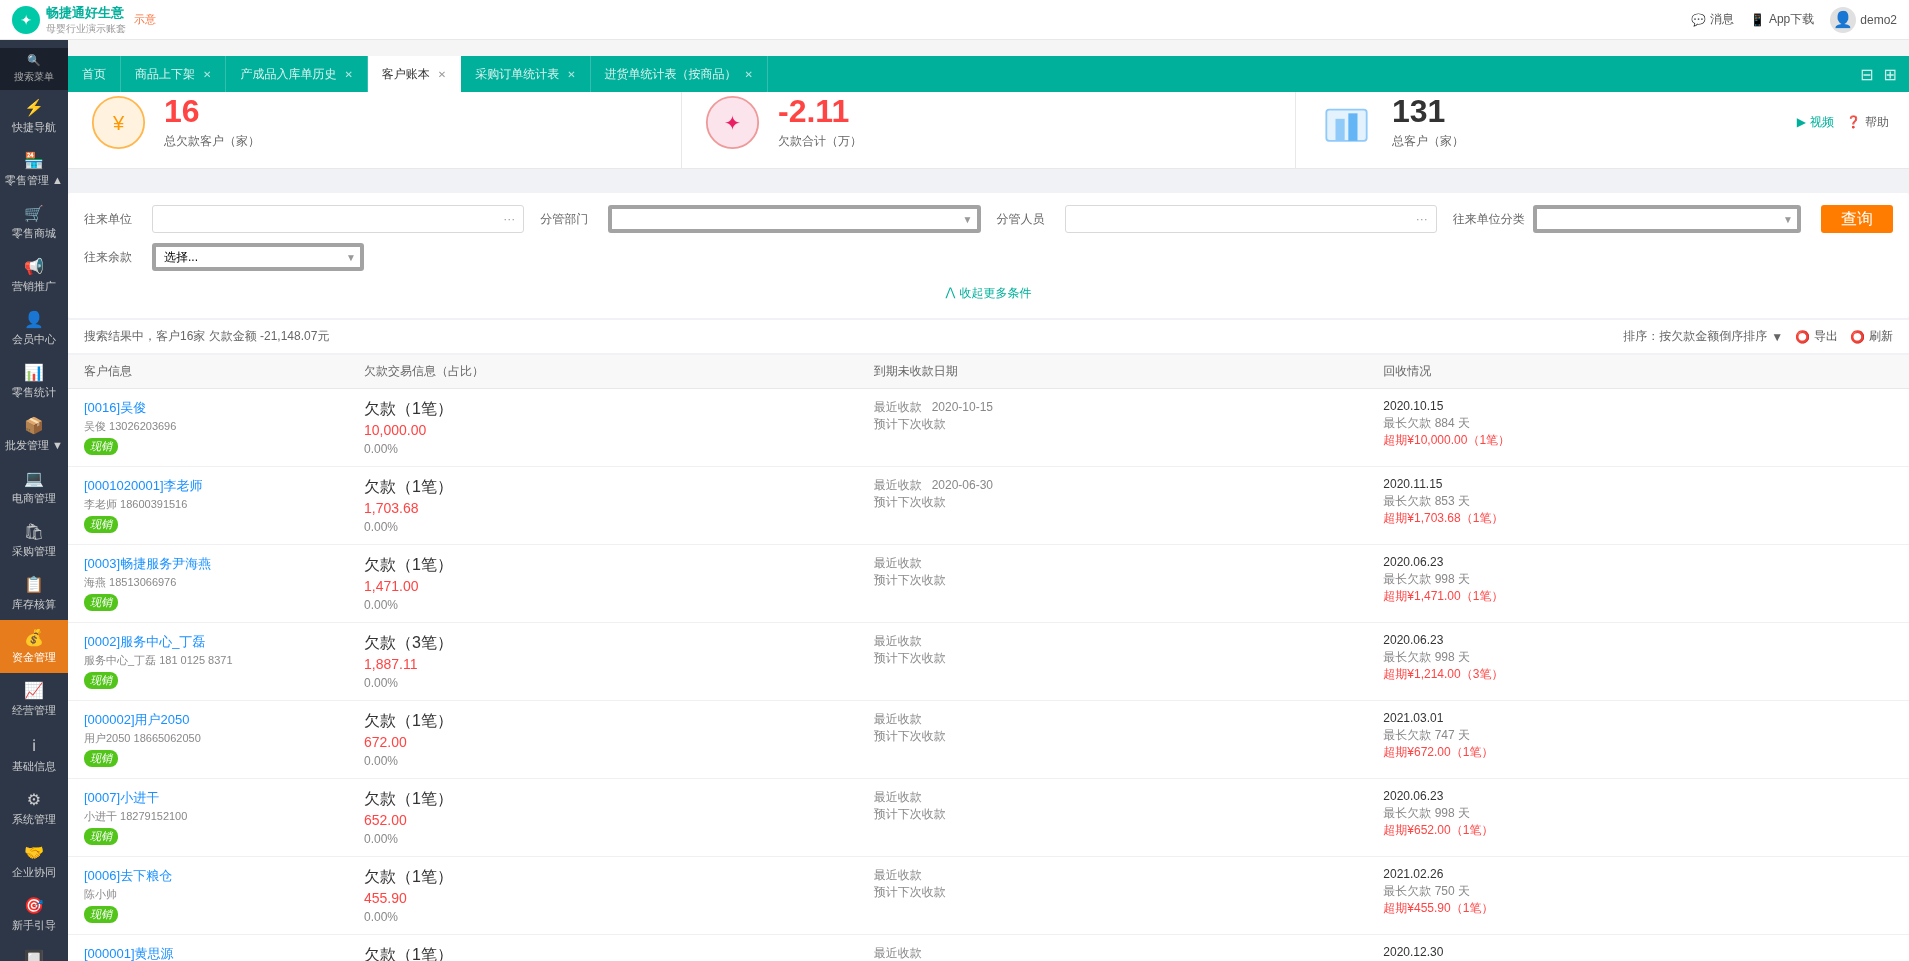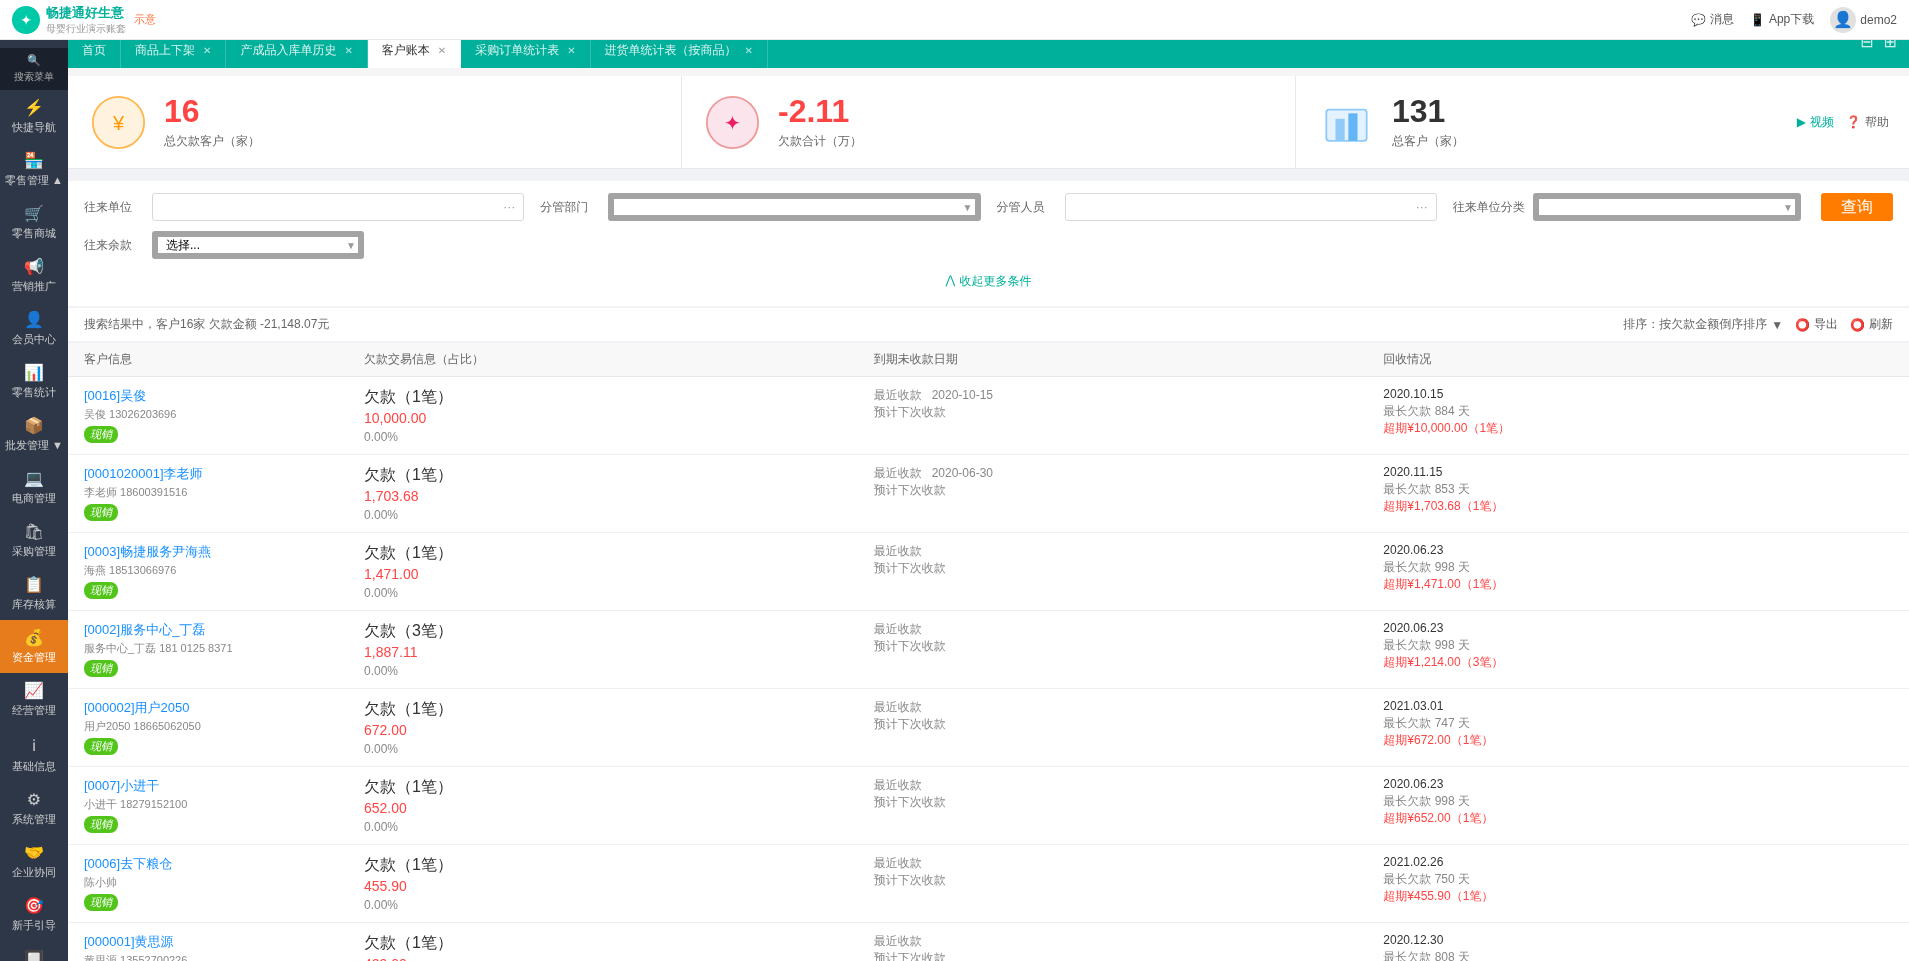--- a/index.html
+++ b/index.html
@@ -21,22 +21,22 @@
     .logo-icon { width: 28px; height: 28px; background: #00c9a7; border-radius: 50%; display: flex; align-items: center; justify-content: center; color: white; font-size: 14px; }
     .top-bar-right { display: flex; align-items: center; gap: 16px; }
     .top-bar-btn { display: flex; align-items: center; gap: 4px; font-size: 12px; color: #555; cursor: pointer; }
     .avatar { width: 26px; height: 26px; border-radius: 50%; background: #e0e0e0; display: flex; align-items: center; justify-content: center; overflow: hidden; }
 
     
     .tab-bar {
       height: 36px;
       background: #00b09b;
       display: flex;
-      align-items: flex-start;
-      position: fixed; top: 32px; left: 68px; right: 0; z-index: 99;
+      align-items: center;
+      position: fixed; top: 56px; left: 68px; right: 0; z-index: 99;
       overflow: hidden;
     }
     .tab-item {
       height: 36px;
       padding: 0 14px;
       display: flex;
       align-items: center;
       gap: 6px;
       font-size: 12px;
       color: rgba(255,255,255,0.85);
@@ -125,21 +125,21 @@
     .stat-number { font-size: 32px; font-weight: bold; line-height: 1.1; }
     .stat-number.red { color: #ff4444; }
     .stat-number.black { color: #333; }
     .stat-label { font-size: 12px; color: #666; margin-top: 4px; }
     .stat-card-actions { margin-left: auto; display: flex; gap: 12px; font-size: 12px; color: #666; }
 
     
     .filter-area {
       background: #fff;
       padding: 12px 16px;
-      margin-top: 12px;
+      margin-top: 24px;
       border-radius: 2px;
     }
     .filter-row { display: flex; gap: 16px; align-items: center; margin-bottom: 10px; }
     .filter-item { display: flex; align-items: center; gap: 8px; flex: 1; }
     .filter-label { color: #666; font-size: 12px; white-space: nowrap; min-width: 60px; }
     .filter-btn {
       height: 28px;
       padding: 0 20px;
       background: #ff7c00;
       color: white;
@@ -213,21 +213,21 @@
     .main-content::-webkit-scrollbar-thumb { background: #ccc; border-radius: 3px; }
 
     .filter-select-wrap {
       flex: 1;
       position: relative;
       height: 28px;
     }
     .filter-select-wrap select {
       width: 100%;
       height: 28px;
-      border: 6px solid #a3a3a3;
+      border: 4px solid #a3a3a3;
       border-radius: 3px;
       padding: 0 8px;
       font-size: 12px;
       background: #fff;
       outline: none;
       appearance: none;
     }
     .filter-select-wrap .arr {
       position: absolute;
       right: 8px;

